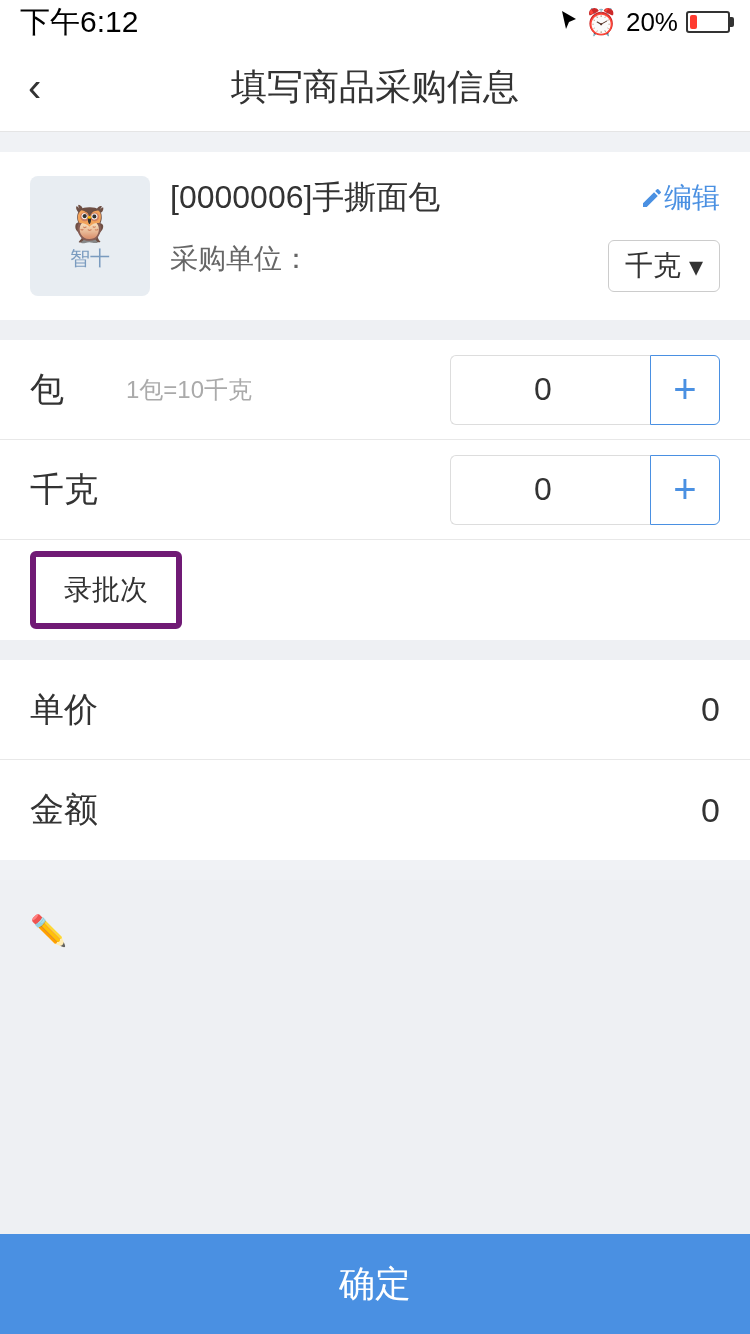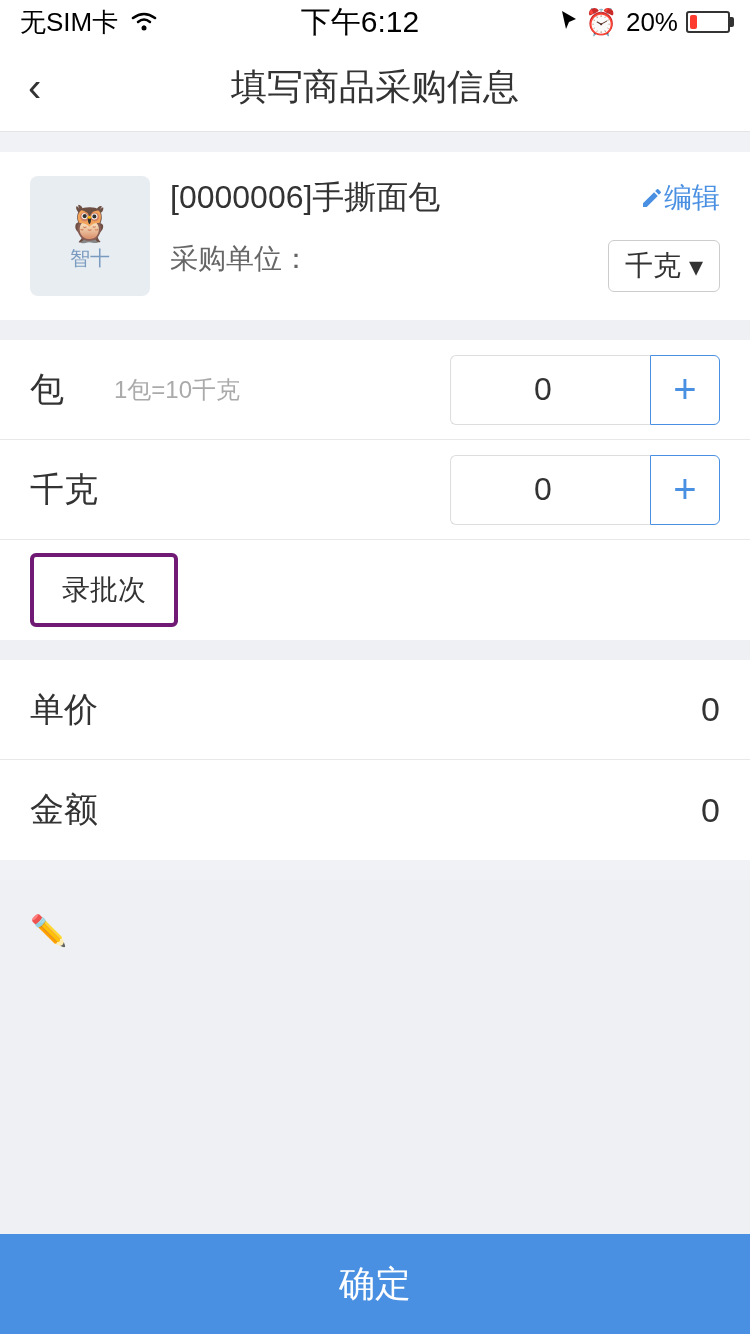--- a/index.html
+++ b/index.html
@@ -148,21 +148,21 @@
       border-bottom: 1px solid #e8e8e8;
     }
     .input-label {
       font-size: 34px;
       color: #333;
       min-width: 80px;
     }
     .input-sublabel {
       font-size: 24px;
       color: #aaa;
-      margin-left: 4px;
+      margin-left: 16px;
       flex: 1;
     }
     .input-field-wrap {
       display: flex;
       align-items: center;
       gap: 0;
       margin-left: auto;
     }
     .qty-input {
       width: 200px;
@@ -194,21 +194,21 @@
     .total-row {
       display: flex;
       align-items: center;
       justify-content: space-between;
       padding: 0 30px;
       height: 100px;
       background: #fff;
     }
     .total-text { font-size: 32px; color: #333; }
     .batch-btn {
-      border: 4px solid #701a75;
+      border: 6px solid #701a75;
       border-radius: 6px;
       padding: 14px 28px;
       font-size: 28px;
       color: #333;
       background: #fff;
       cursor: pointer;
     }
 
     
     .price-section {
@@ -303,31 +303,20 @@
       min-height: 1334px;
       padding-bottom: 100px;
     }
   </style>
 </head>
 <body>
 
 <div class="page-wrapper">
 
   <div class="status-bar">
-    <div class="status-left">
-      <span>无SIM卡</span>
-      <span>
-        <svg width="32" height="22" viewBox="0 0 32 22">
-          <path d="M16 18 L16 18" stroke="#000" stroke-width="3" stroke-linecap="round"></path>
-          <path d="M10 13 Q16 8 22 13" stroke="#000" stroke-width="2.5" fill="none" stroke-linecap="round"></path>
-          <path d="M5 9 Q16 1 27 9" stroke="#000" stroke-width="2.5" fill="none" stroke-linecap="round"></path>
-          <circle cx="16" cy="19" r="2.5" fill="#000"></circle>
-        </svg>
-      </span>
-    </div>
     <div class="status-center">下午6:12</div>
     <div class="status-right">
       <span>
         <svg width="18" height="22" viewBox="0 0 18 22">
           <path d="M2 2 L16 10 L9 13 L6 20 Z" fill="#000"></path>
         </svg>
       </span>
       <span>⏰</span>
       <span>20%</span>
       <div class="battery-wrap">

